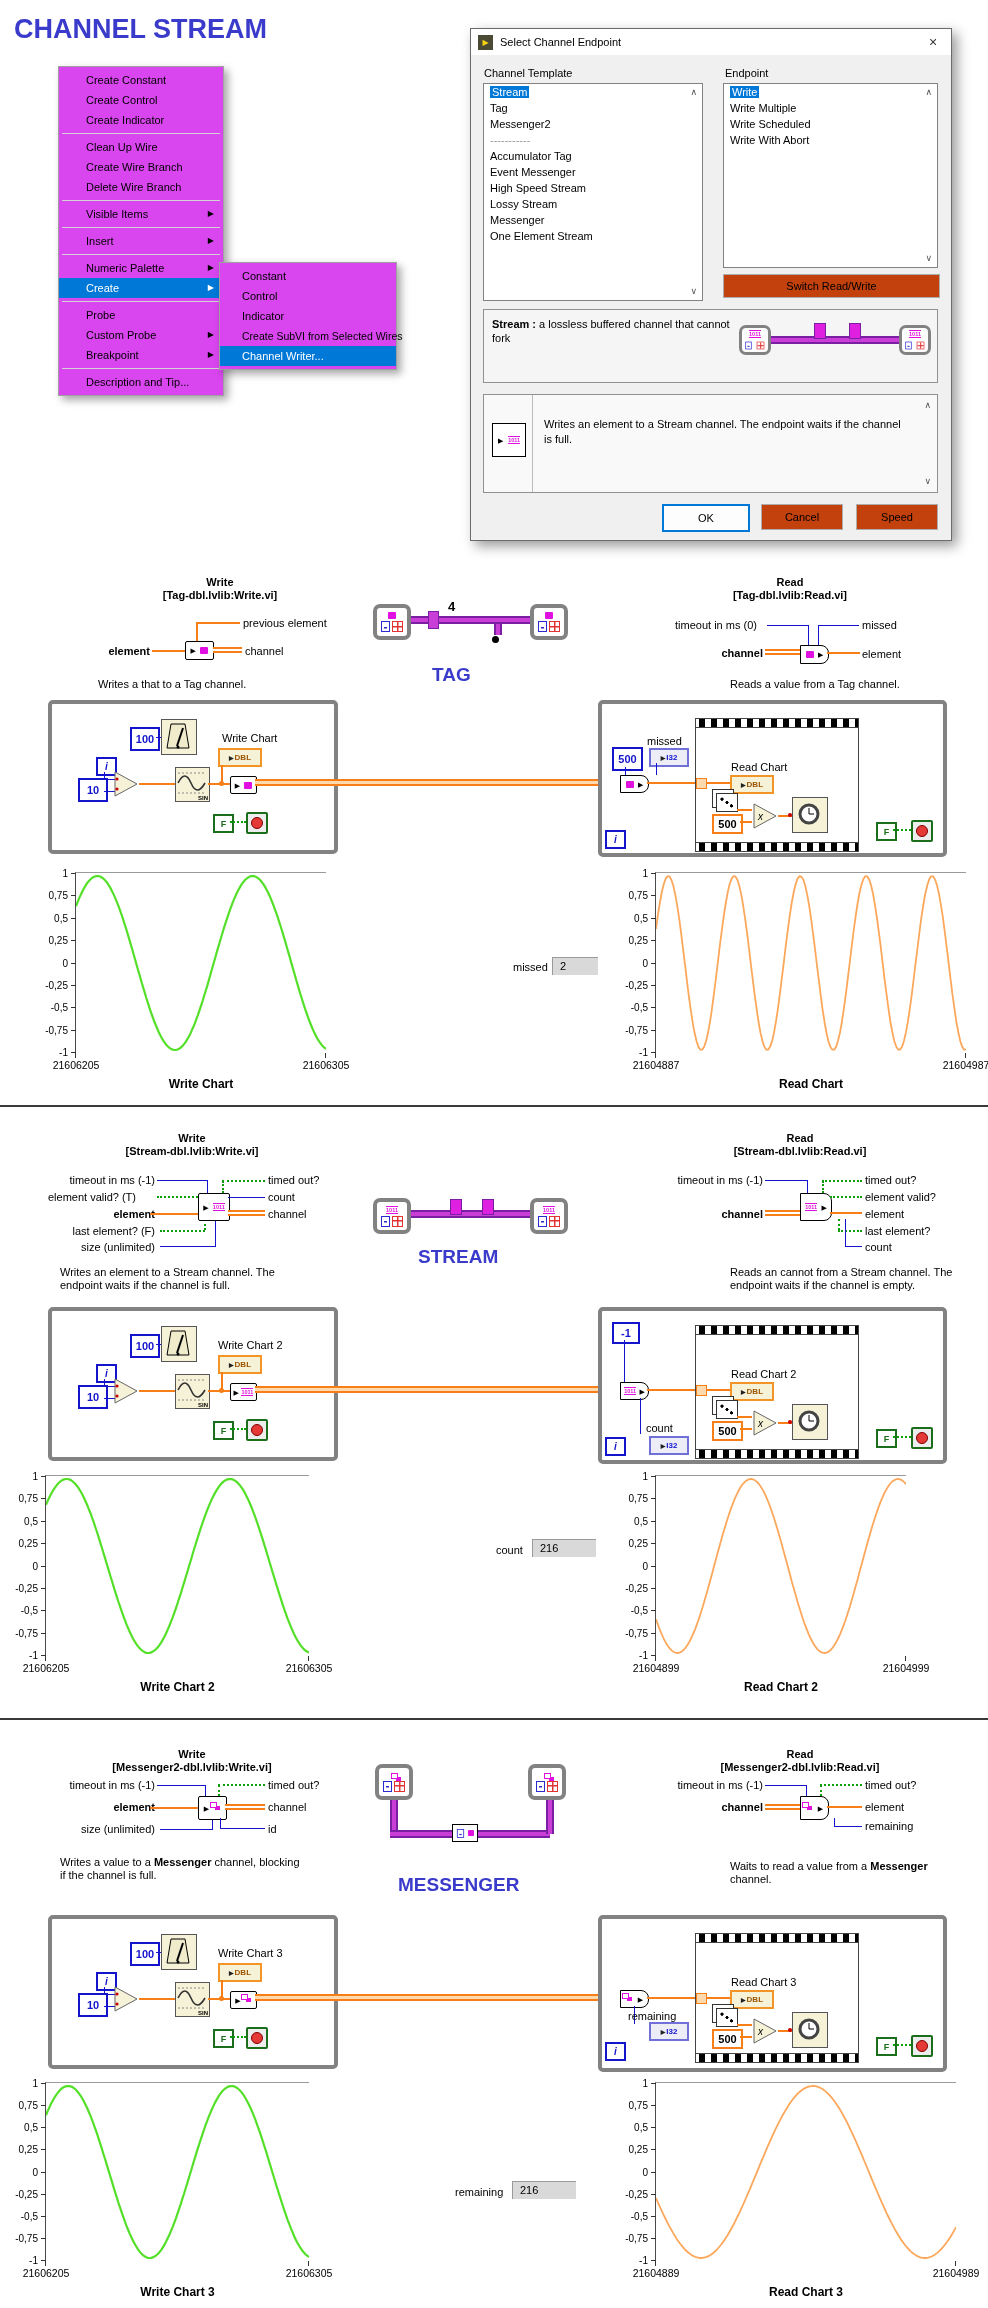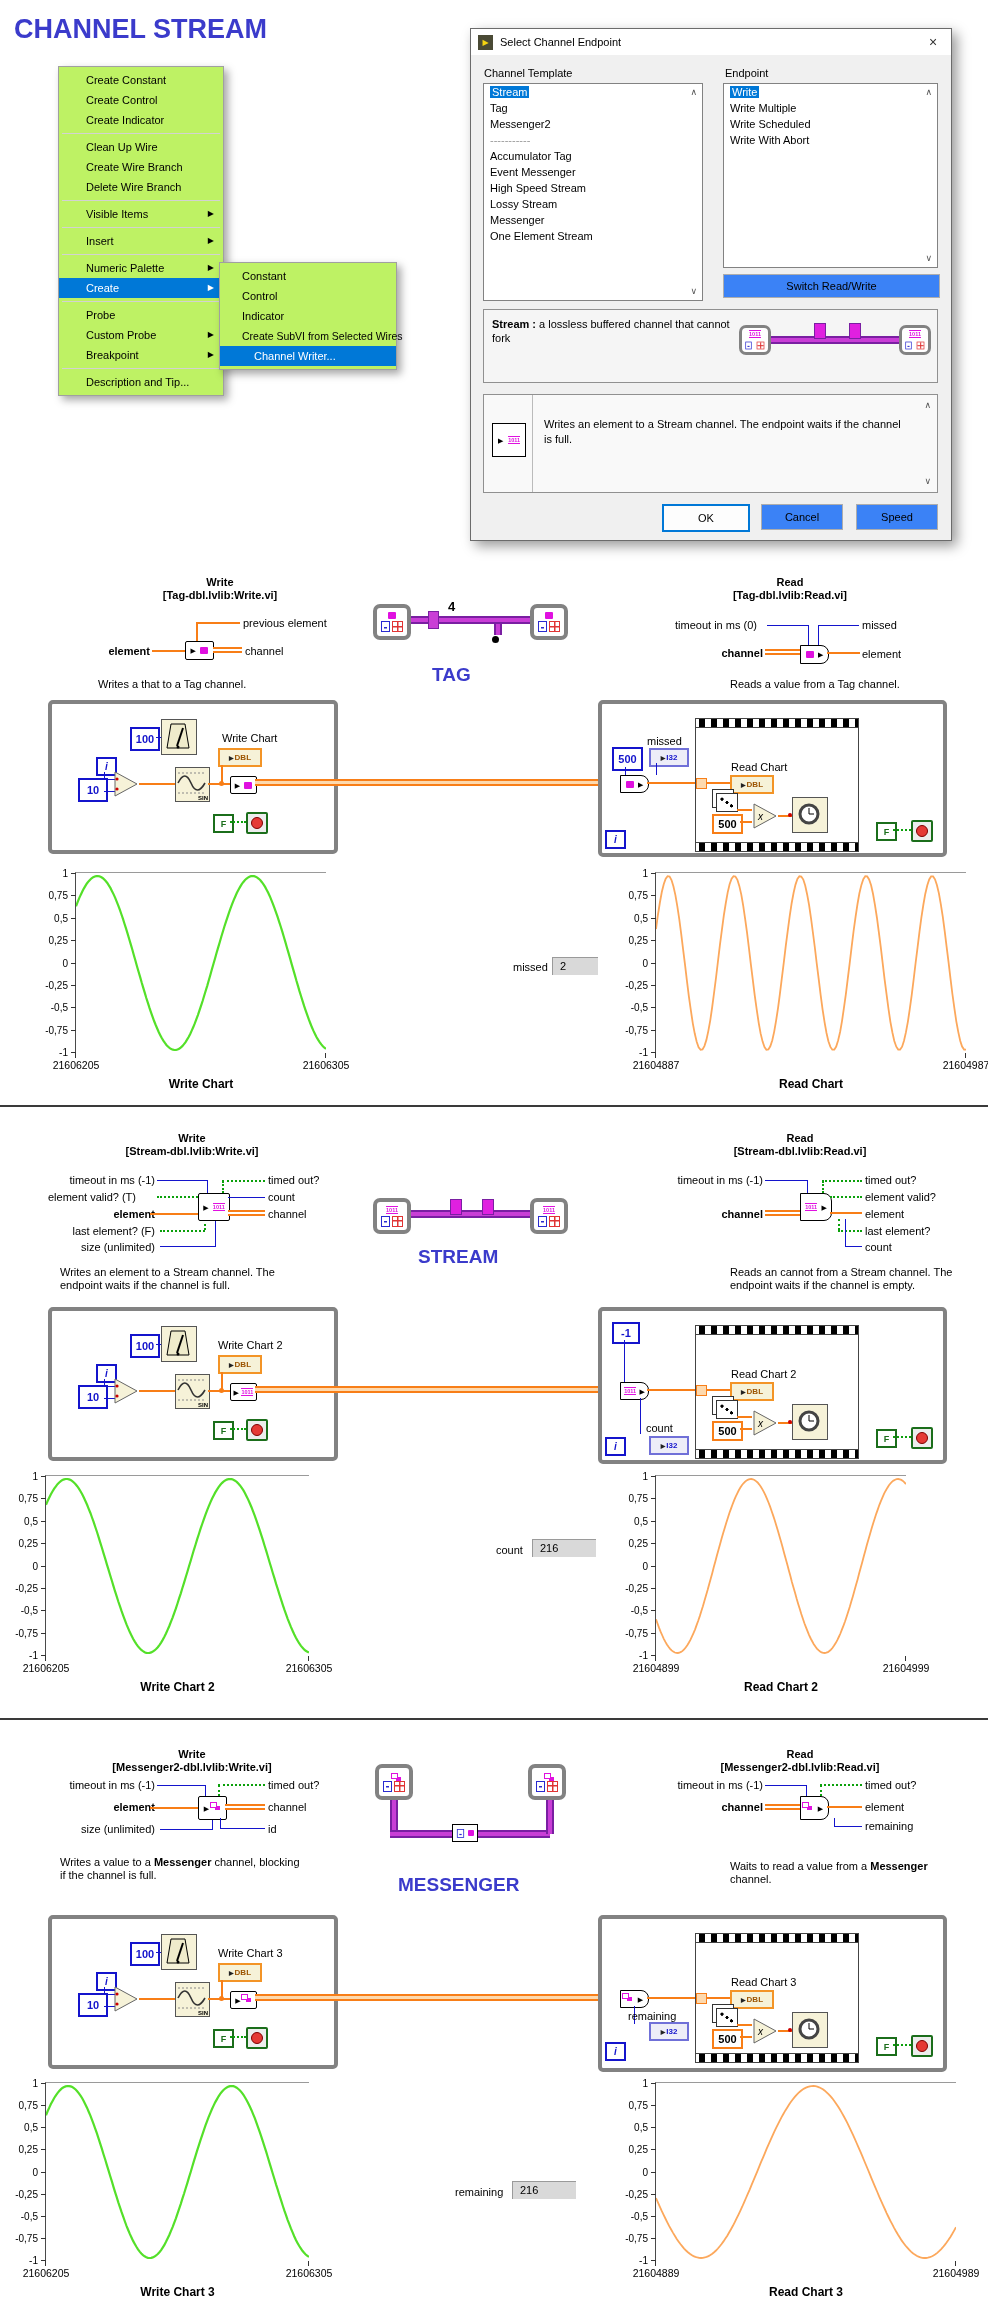--- a/index.html
+++ b/index.html
@@ -18,36 +18,36 @@
   .w-bv{position:absolute;background:#1414CC;width:1px}
   .w-g{position:absolute;border-top:2px dotted #0BA00B;height:0}
   .w-gv{position:absolute;border-left:2px dotted #0BA00B;width:0}
   .w-o2{position:absolute;height:2px;border-top:2px solid #F87E17;border-bottom:2px solid #F87E17;background:#fff}
   .chan{position:absolute;height:3px;border-top:2px solid #F87E17;border-bottom:2px solid #F87E17;background:#FDD9AE}
   .pipe{position:absolute;height:4px;border-top:2px solid #7A1FA2;border-bottom:2px solid #7A1FA2;background:#C93ED6}
   .pipev{position:absolute;width:4px;border-left:2px solid #7A1FA2;border-right:2px solid #7A1FA2;background:#C93ED6}
   .dot{position:absolute;border-radius:50%;background:#000}
   .odot{position:absolute;border-radius:50%;background:#F87E17;width:5px;height:5px}
   
-  .menu{position:absolute;background:#bef264;border:1px solid #A0A0A0;box-shadow:4px 4px 8px rgba(0,0,0,.35);padding:3px 0;z-index:5}
+  .menu{position:absolute;background:#d946ef;border:1px solid #A0A0A0;box-shadow:4px 4px 8px rgba(0,0,0,.35);padding:3px 0;z-index:5}
   .mi{height:20px;line-height:20px;padding:0 12px 0 27px;font-size:11px;position:relative;white-space:nowrap;cursor:default}
   .mi.hl{background:#0078D7;color:#fff}
   .mi .arr{position:absolute;right:9px;top:0;font-size:8px}
   .msep{height:1px;background:#D2D2D2;margin:3px 3px}
   
   .win{position:absolute;left:470px;top:28px;width:480px;height:511px;background:#F0F0F0;border:1px solid #6b6b6b;box-shadow:5px 5px 12px rgba(0,0,0,.4);font-size:11px;z-index:4}
   .titlebar{height:26px;background:#fff;display:flex;align-items:center;padding-left:7px}
   .lvicon{width:15px;height:15px;background:#4a4a35;display:flex;align-items:center;justify-content:center;color:#F5D411;font-size:8px}
   .wtitle{margin-left:7px;font-size:11px}
   .close{margin-left:auto;width:36px;height:26px;display:flex;align-items:center;justify-content:center;font-size:14px;color:#333}
   .list{position:absolute;background:#fff;border:1px solid #828282}
   .li{padding:1px 2px 1px 6px;white-space:nowrap;line-height:14px}
   .li .sel{background:#0078D7;color:#fff;padding:0 2px}
   .scr{position:absolute;color:#555;font-size:9px;line-height:9px}
-  .btn{position:absolute;height:24px;background:#3b82f6;border:1px solid #ADADAD;font-size:11px;display:flex;align-items:center;justify-content:center}
+  .btn{position:absolute;height:24px;background:#c2410c;border:1px solid #ADADAD;font-size:11px;display:flex;align-items:center;justify-content:center}
   .btn.def{background:#FDFDFD;border:2px solid #0078D7}
   .panel{position:absolute;border:1px solid #909090;background:#F5F5F5}
   
   .loop{position:absolute;border:4px solid #828282;border-radius:5px;background:#fff}
   .const{position:absolute;border:2px solid #1414CC;background:#fff;color:#1414CC;font-weight:bold;font-size:11px;display:flex;align-items:center;justify-content:center}
   .const.oc{border-color:#F87E17;color:#000}
   .iterm{position:absolute;border:2px solid #1414CC;background:#fff;color:#1414CC;font-weight:bold;font-style:italic;font-size:10px;display:flex;align-items:center;justify-content:center}
   .ind{position:absolute;border:2px solid #F39426;background:#F6F2D8;display:flex;align-items:center;justify-content:center;font-size:8px;font-weight:bold;color:#9C5400;gap:1px}
   .ind.i32{border-color:#7070D8;color:#1414CC;background:#EDEDF8}
   .ind .tri{font-size:6px;color:#222}
@@ -113,21 +113,21 @@
   <div class="mi"><span>Breakpoint</span><span class="arr">▶</span></div>
   <div class="msep"></div>
   <div class="mi">Description and Tip...</div>
 </div>
 
 <div class="menu" style="left:219px;top:262px;width:176px">
   <div class="mi" style="padding-left:22px">Constant</div>
   <div class="mi" style="padding-left:22px">Control</div>
   <div class="mi" style="padding-left:22px">Indicator</div>
   <div class="mi" style="padding-left:22px;font-size:10.5px">Create SubVI from Selected Wires</div>
-  <div class="mi hl" style="padding-left:34px">Channel Writer...</div>
+  <div class="mi hl" style="padding-left:22px">Channel Writer...</div>
 </div>
 
 <div class="win">
   <div class="titlebar">
     <span class="lvicon">▶</span>
     <span class="wtitle">Select Channel Endpoint</span>
     <span class="close">×</span>
   </div>
   <div class="lbl" style="left:13px;top:38px">Channel Template</div>
   <div class="list" style="left:12px;top:54px;width:218px;height:216px">

